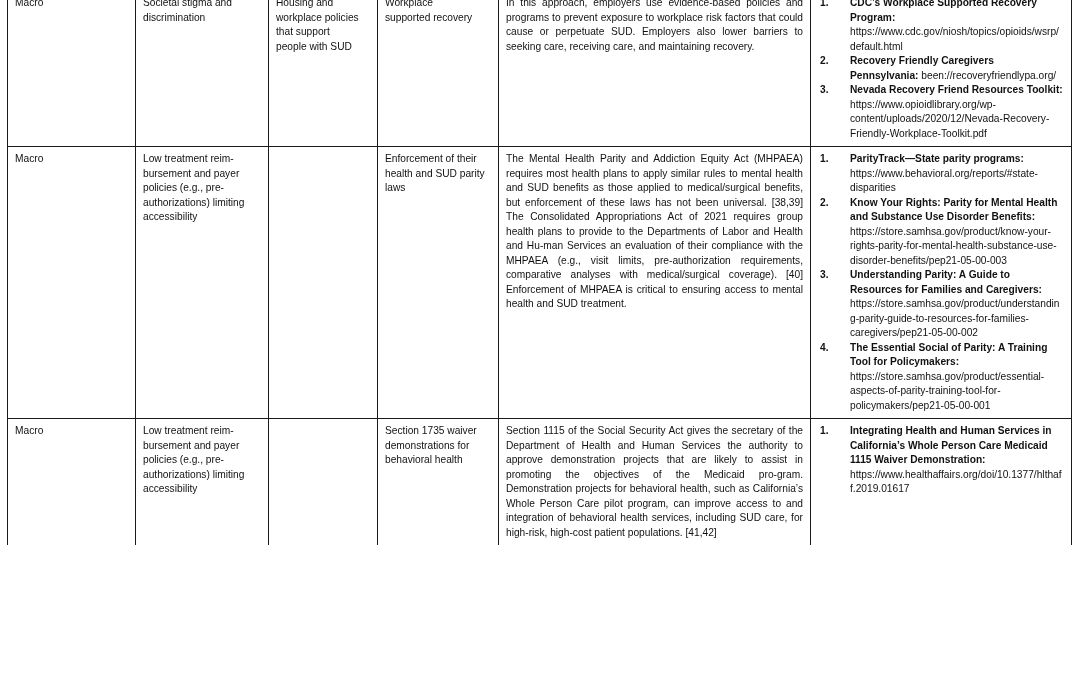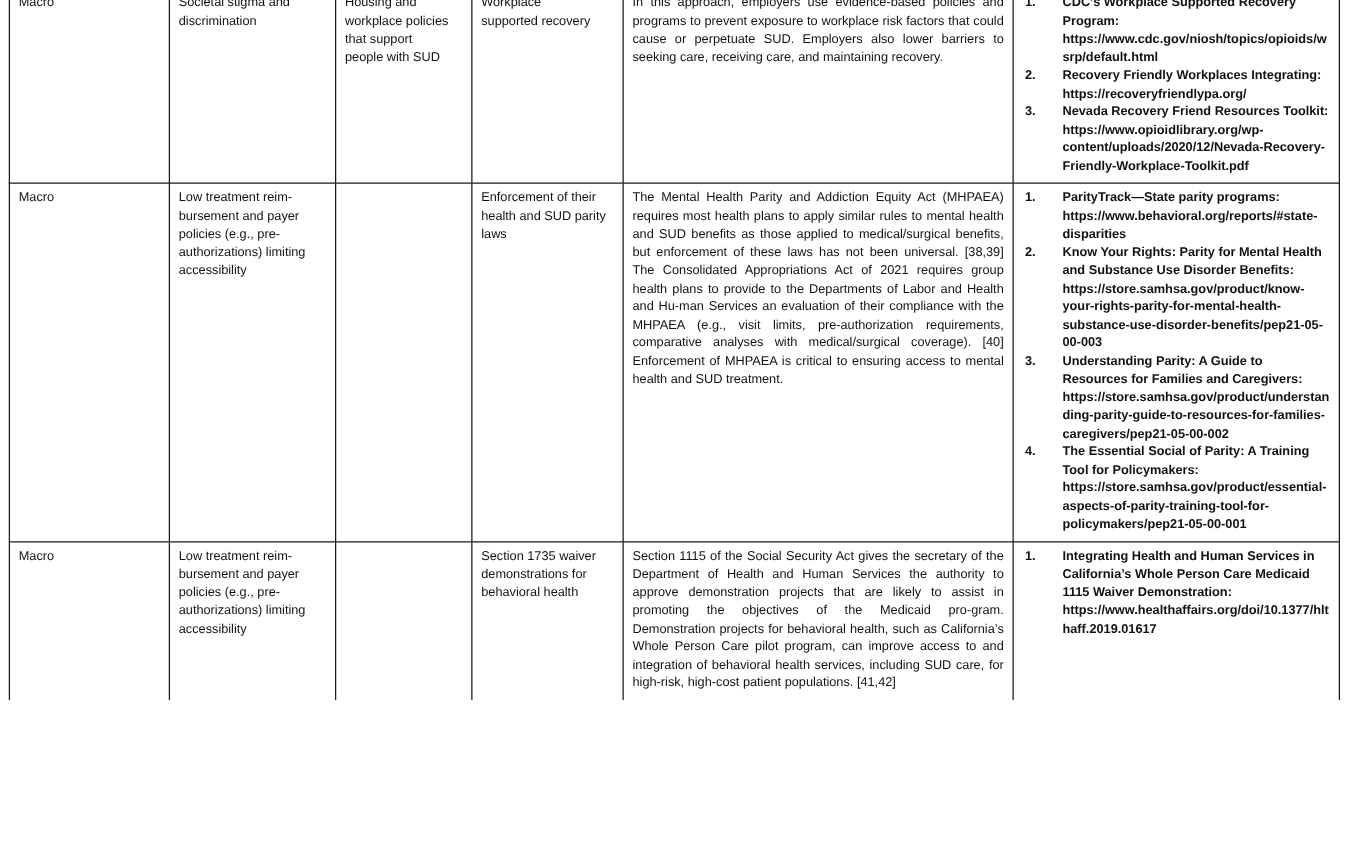--- a/index.html
+++ b/index.html
@@ -75,21 +75,21 @@
     position: absolute;
     left: 2px;
     top: 0;
     font-weight: bold;
     font-size: 10.2px;
   }
   .res-title {
     font-weight: bold;
   }
   .res-url {
-    font-weight: bold;
+    font-weight: normal;
     word-break: break-word;
   }
   .cell-text {
     white-space: pre-line;
   }
   .desc-text {
     text-align: justify;
     text-justify: inter-word;
   }
   
@@ -139,22 +139,22 @@
         </td>
         <td class="res-cell">
           <ol class="res-list">
             <li>
               <span class="res-num">1.</span>
               <span class="res-title">CDC’s Workplace Supported Recovery Program:</span>
               <span class="res-url">https://www.cdc.gov/niosh/topics/opioids/wsrp/default.html</span>
             </li>
             <li>
               <span class="res-num">2.</span>
-              <span class="res-title">Recovery Friendly Workplaces Integrating:</span>
-              <span class="res-url">https://recoveryfriendlypa.org/</span>
+              <span class="res-title">Recovery Friendly Caregivers Pennsylvania:</span>
+              <span class="res-url">been://recoveryfriendlypa.org/</span>
             </li>
             <li>
               <span class="res-num">3.</span>
               <span class="res-title">Nevada Recovery Friend Resources Toolkit:</span>
               <span class="res-url">https://www.opioidlibrary.org/wp-content/uploads/2020/12/Nevada-Recovery-Friendly-Workplace-Toolkit.pdf</span>
             </li>
           </ol>
         </td>
       </tr>
 

